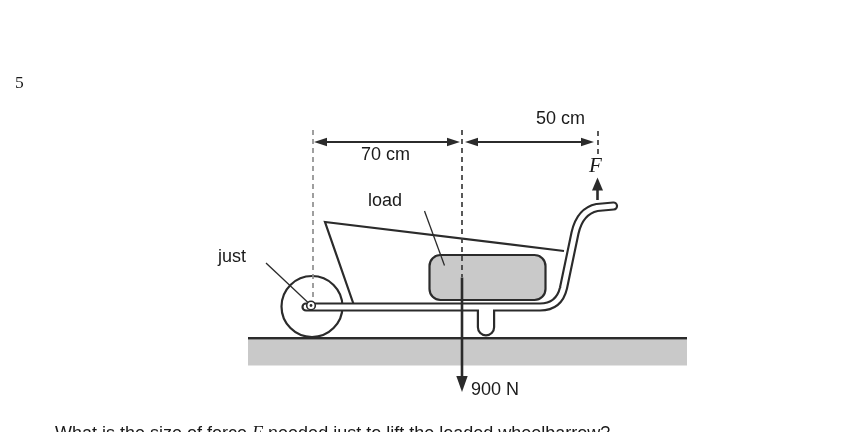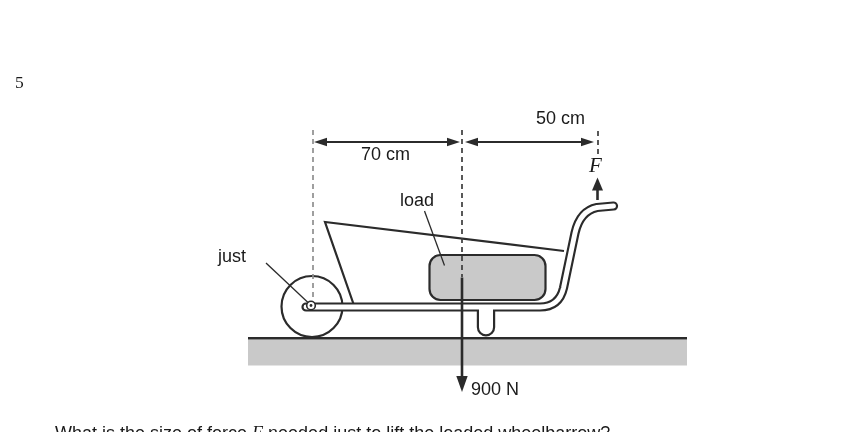--- a/index.html
+++ b/index.html
@@ -64,21 +64,21 @@
     <line x1="322" y1="142" x2="452" y2="142" class="ln" style="stroke-width:2;"></line>
     <polygon points="314,142 327,137.7 327,146.3" class="solid"></polygon>
     <polygon points="460,142 447,137.7 447,146.3" class="solid"></polygon>
     <line x1="473" y1="142" x2="586" y2="142" class="ln" style="stroke-width:2;"></line>
     <polygon points="465,142 478,137.7 478,146.3" class="solid"></polygon>
     <polygon points="594,142 581,137.7 581,146.3" class="solid"></polygon>
   </svg>
 
   <div class="abs body-text" style="left:361px;top:120px;margin-top:24px;">70 cm</div>
   <div class="abs body-text" style="left:504px;top:108px;margin-left:32px;">50 cm</div>
-  <div class="abs body-text" style="left:400px;top:190px;">load</div>
+  <div class="abs body-text" style="left:368px;top:190px;">load</div>
   <div class="abs body-text" style="left:218px;top:246px;">just</div>
   <div class="abs f-label" style="left:589px;top:153px;">F</div>
   <div class="abs body-text" style="left:471px;top:379px;">900 N</div>
 
   <div class="abs body-text" style="left:55px;top:423px;">
     <span>What is the size of force </span><span class="var">F</span><span> needed just to lift the loaded wheelbarrow?</span>
   </div>
 
 </div>
 

